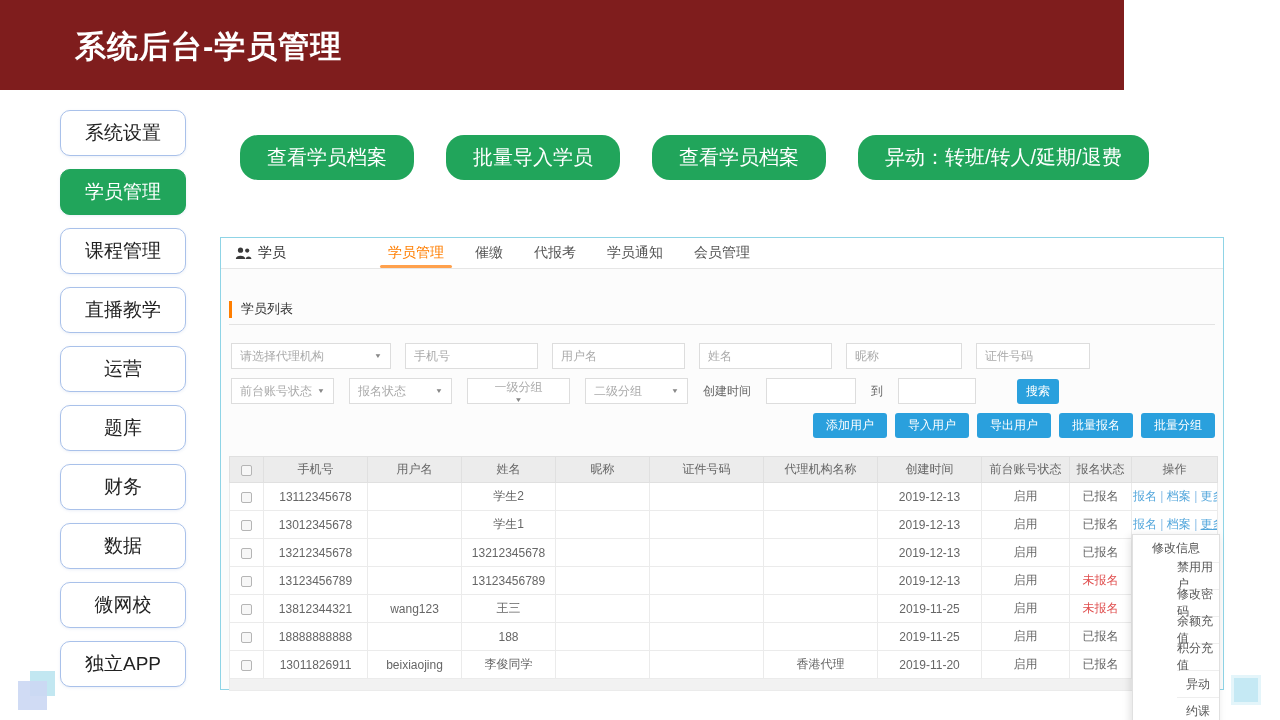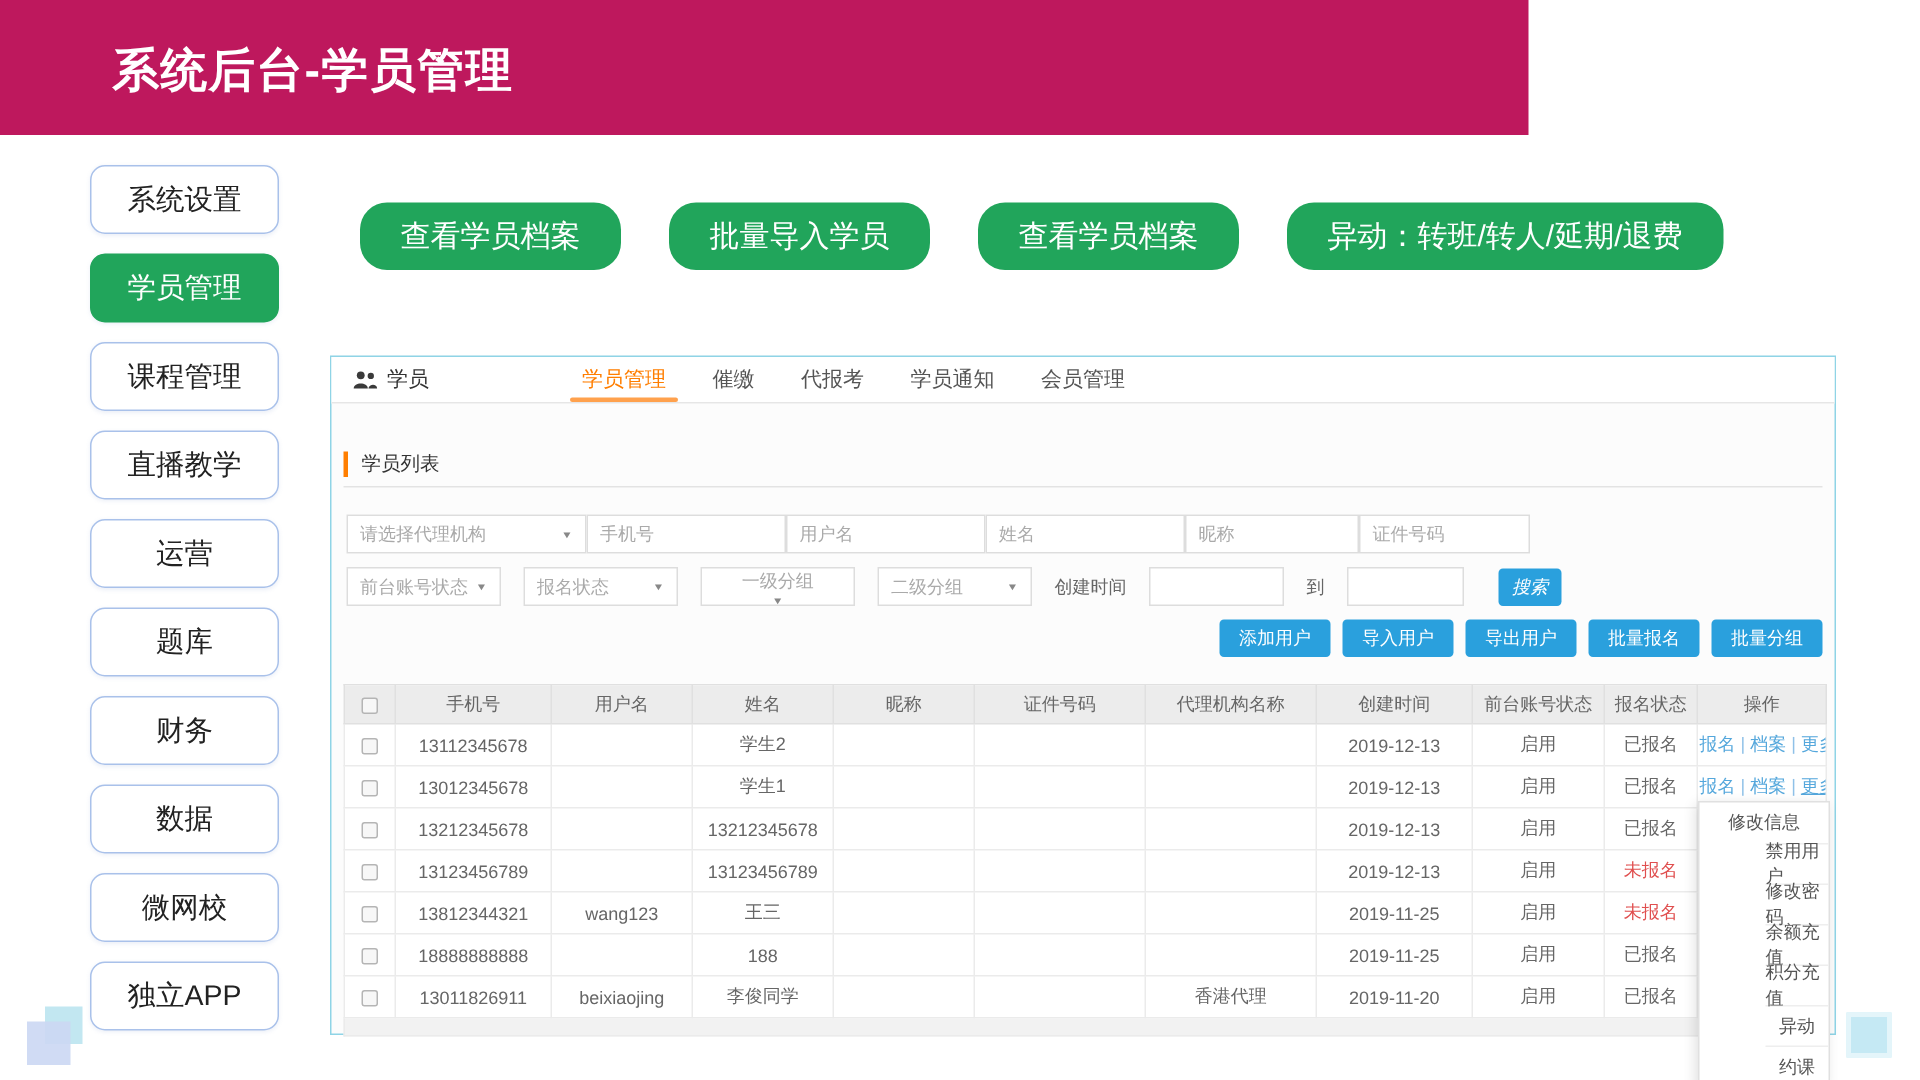--- a/index.html
+++ b/index.html
@@ -4,21 +4,21 @@
 <style>
   * { box-sizing: border-box; }
   html,body { margin:0; padding:0; }
   body {
     width:1280px; height:720px; position:relative; overflow:hidden;
     background:#fff; font-family:"Liberation Sans","DejaVu Sans",sans-serif;
   }
   [data-interactable="true"] { cursor:pointer; }
 
   
-  .app-header { position:absolute; top:0; left:0; width:1019px; height:90px; background:#be185d; }
+  .app-header { position:absolute; top:0; left:0; width:1124px; height:90px; background:#7f1d1d; }
   .app-title { position:absolute; left:75px; top:26px; color:#fff; font-size:31px; font-weight:bold; letter-spacing:1px; }
 
   
   .sidebar { position:absolute; left:60px; top:110px; width:126px; }
   .side-btn {
     height:46px; margin-bottom:13px; background:#fff;
     border:1px solid #a9c1ea; border-radius:10px;
     display:flex; align-items:center; justify-content:center;
     font-size:19px; color:#222; box-shadow:0 1px 3px rgba(120,150,200,.15);
   }
@@ -40,33 +40,33 @@
   .entity { margin-left:14px; display:flex; align-items:center; gap:6px; font-size:14px; font-weight:normal; color:#333; }
   .tabs { margin-left:100px; display:flex; gap:27px; height:100%; align-items:center; }
   .tab { font-size:14px; color:#555; position:relative; height:100%; display:flex; align-items:center; padding:0 2px; }
   .tab.active { color:#ff7e00; }
   .tab.active::after { content:''; position:absolute; left:-6px; right:-6px; bottom:0; height:3px; background:#ffa14d; border-radius:2px; }
 
   .section { position:absolute; top:56px; left:8px; right:8px; height:31px; border-bottom:1px solid #e3e3e3; display:flex; align-items:center; }
   .orange-bar { width:3px; height:17px; background:#ff7e00; margin-right:9px; }
   .section-title { font-size:13px; color:#333; }
 
-  .filters1 { position:absolute; top:105px; left:10px; display:flex; align-items:center; }
+  .filters1 { position:absolute; top:105px; left:10px; display:flex; gap:14px; align-items:center; }
   .filters2 { position:absolute; top:140px; left:10px; display:flex; gap:15px; align-items:center; }
   .f-select {
     height:26px; background:#fff; border:1px solid #ddd; font-size:12px; color:#aaa;
     display:flex; align-items:center; justify-content:space-between; padding:0 8px;
   }
   .f-select .caret { font-size:8px; color:#888; transform:scaleY(.8); }
   .f-input { height:26px; background:#fff; border:1px solid #ddd; font-size:12px; color:#555; padding:0 8px; outline:none; }
   .f-input::placeholder { color:#aaa; }
   .f-label { font-size:12px; color:#666; white-space:nowrap; }
   .search-btn {
-    width:42px; height:25px; margin-left:8px; background:#2aa0dd; color:#fff;
-    font-size:12px; border-radius:3px; display:flex; align-items:center; justify-content:center;font-style:italic;
+    width:42px; height:25px; margin-left:26px; background:#2aa0dd; color:#fff;
+    font-size:12px; border-radius:3px; display:flex; align-items:center; justify-content:center;
   }
 
   .bulk { position:absolute; top:175px; right:8px; display:flex; gap:8px;padding-left:21px; }
   .bulk-btn {
     height:25px; padding:0 13px; background:#2aa0dd; color:#fff; font-size:12px;
     border-radius:3px; display:flex; align-items:center; white-space:nowrap;
   }
 
   .table-wrap { position:absolute; top:218px; left:8px; right:8px; }
   table { width:100%; border-collapse:collapse; table-layout:fixed; background:#fff; }

